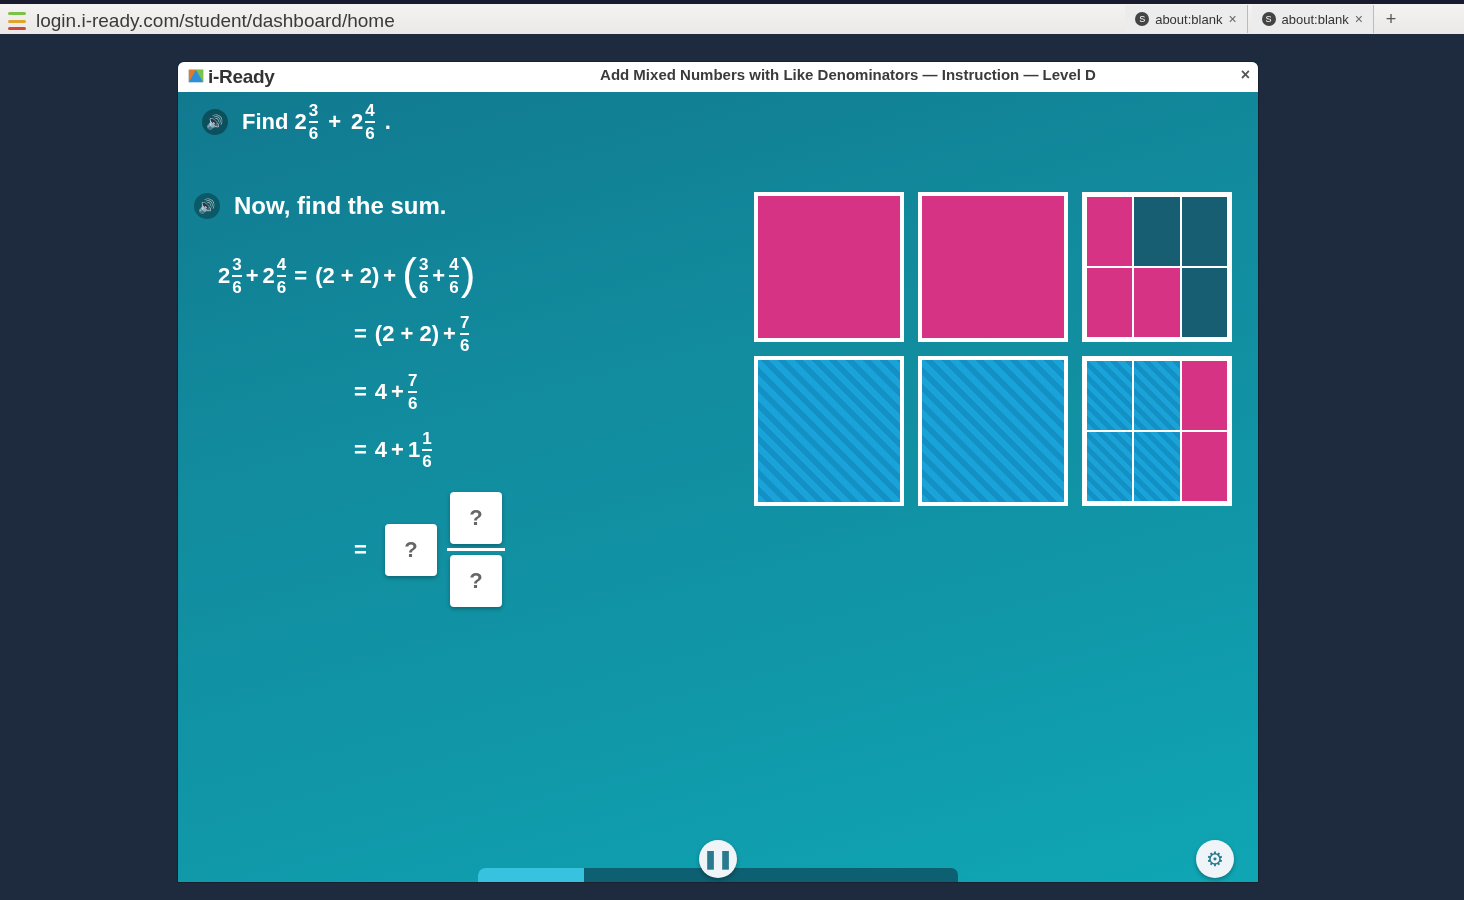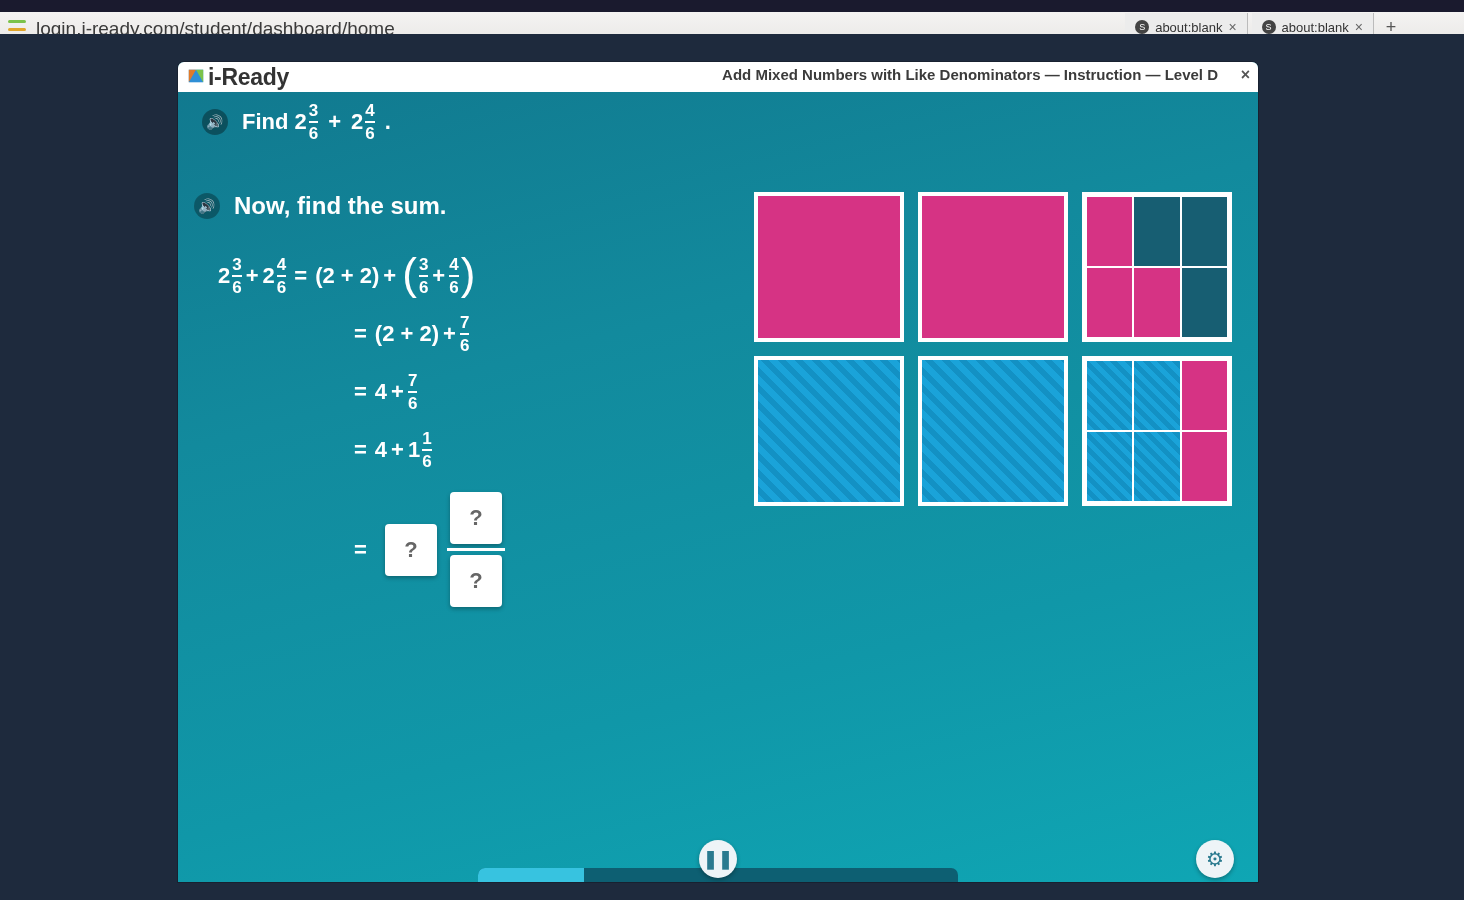--- a/index.html
+++ b/index.html
@@ -8,32 +8,32 @@
   .tab { display:flex; align-items:center; gap:6px; height:28px; padding:0 10px; border-right:1px solid #bbb; font-size:13px; color:#333; background:#ececec; }
   .tab .close-x { color:#666; font-size:14px; cursor:pointer;}
   .tab-globe { width:14px; height:14px; border-radius:50%; background:#444; display:inline-flex; align-items:center; justify-content:center; color:#fff; font-size:9px;}
   .newtab { width:26px; text-align:center; font-size:18px; color:#555;}
   .addr-row { position:absolute; left:0; top:0; height:34px; display:flex; align-items:center; gap:10px; padding:0 8px;}
   .site-icon { width:18px; height:18px; display:flex; flex-direction:column; justify-content:space-between;}
   .site-icon span{ display:block; height:3px; border-radius:2px;}
   .addr-text { font-size:19px; color:#3a3a3a; }
   .star-icon { position:absolute; right:34px; top:70px; font-size:22px; color:#555;}
   .avatar-icon { position:absolute; right:6px; top:70px; width:20px; height:20px; border-radius:50%; background:#5c89b8;}
-  .addr-area { position:absolute; left:0; top:12px; width:100%; height:42px; background:linear-gradient(#f4f3f2,#e7e5e3); border-bottom:1px solid #c9c7c4;}
+  .addr-area { position:absolute; left:0; top:4px; width:100%; height:42px; background:linear-gradient(#f4f3f2,#e7e5e3); border-bottom:1px solid #c9c7c4;}
 
   
   .bezel { position:absolute; left:0; top:34px; right:0; bottom:0; background:#1e2a3d; }
 
   
   .app { position:absolute; left:178px; top:62px; width:1080px; height:820px; background:linear-gradient(165deg,#11788e 0%, #128a9d 35%, #1097a8 70%, #0fa6b4 100%); border-radius:6px 6px 0 0; box-shadow: 0 0 0 1px rgba(0,0,0,.2); overflow:hidden;}
   .app-header { position:absolute; left:0; top:0; right:0; height:30px; background:#fff; display:flex; align-items:center; padding:0 10px; }
-  .logo-txt { font-weight:700; font-size:23px; color:#333; letter-spacing:-.3px;}
+  .logo-txt { font-weight:700; font-size:19px; color:#333; letter-spacing:-.3px;}
   .logo-cube { width:16px; height:16px; margin-right:4px; position:relative; }
   .logo-cube:before{content:"";position:absolute;left:0;top:0;border-left:8px solid #e07a2a;border-right:8px solid #7cc24a;border-bottom:14px solid #2f8fd6;width:0;height:0;transform:scale(.9);}
-  .lesson-title { position:absolute; left:300px; right:40px; top:4px; text-align:right; font-size:15px; color:#3b3b3b; font-weight:600;}
+  .lesson-title { position:absolute; left:300px; right:40px; top:4px; text-align:center; font-size:15px; color:#3b3b3b; font-weight:600;}
   .close-app { position:absolute; right:8px; top:4px; font-size:16px; color:#555; font-weight:bold;}
 
   
   .problem { position:absolute; left:0; top:30px; right:0; padding:10px 18px 18px 24px; color:#fff; display:flex; align-items:center; gap:14px;}
   .speaker { width:26px;height:26px;border-radius:50%; background:rgba(0,0,0,.35); display:flex; align-items:center; justify-content:center; color:#fff; font-size:14px;}
   .problem-text { font-size:22px; font-weight:600; display:flex; align-items:center; gap:6px;justify-content:flex-end;}
   .mixed { display:inline-flex; align-items:center; }
   .whole { font-size:22px; padding-right:2px;}
   .frac { display:inline-flex; flex-direction:column; align-items:center; font-size:17px; line-height:1; font-weight:600;}
   .frac .bar { width:100%; height:2px; background:#fff; margin:2px 0;}

